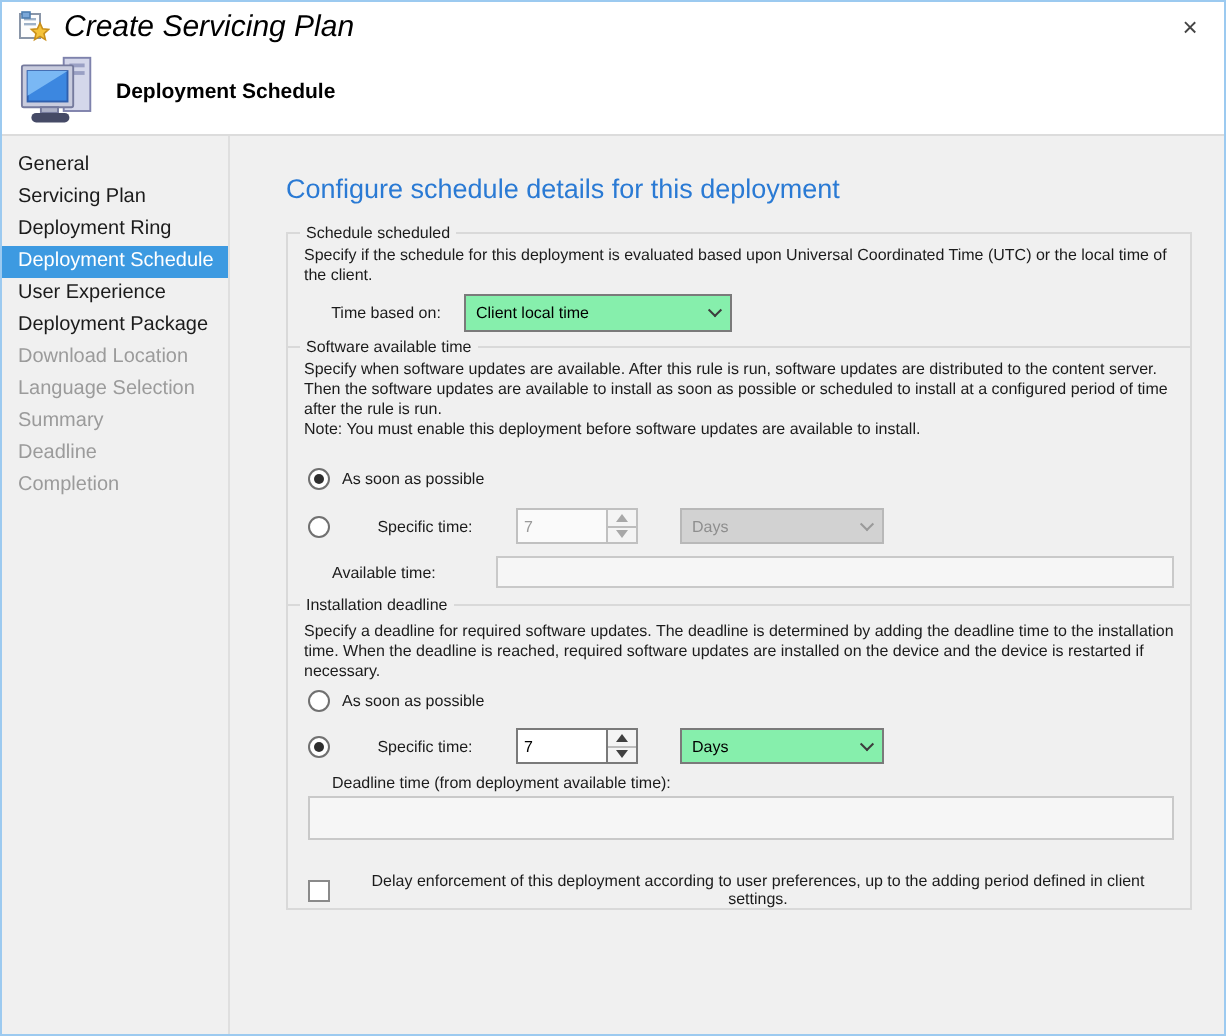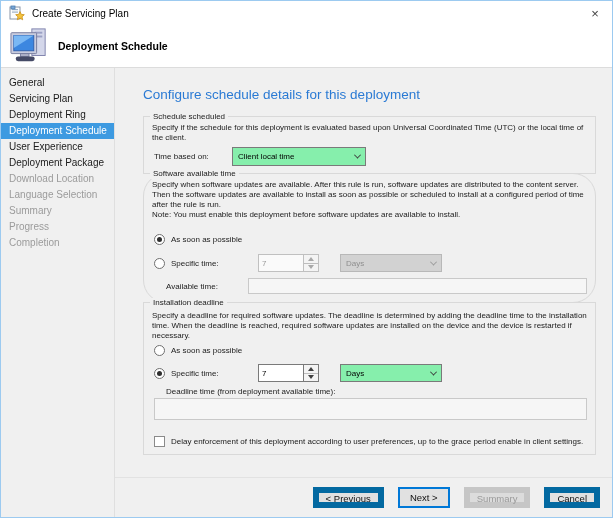--- a/index.html
+++ b/index.html
@@ -3,49 +3,49 @@
 <meta charset="utf-8">
 <style>
   * { margin:0; padding:0; box-sizing:border-box; }
   body { background:#fff; font-family:"Liberation Sans", sans-serif; }
   .window { position:relative; width:613px; height:518px; background:#f0f0f0;
             border:1px solid #9ccaf0; overflow:hidden; }
 
   
   .titlebar { height:24px; background:#fff; display:flex; align-items:center; padding-left:8px; }
   .titlebar .ticon { width:16px; height:16px; margin-right:7px; flex:0 0 auto; }
-  .titlebar .ttext { font-size:10px; color:#000; }
+  .titlebar .ttext { font-size:15px; color:#000;font-style:italic; }
   .close-btn { position:absolute; top:0; right:0; width:34px; height:24px; display:flex;
                align-items:center; justify-content:center; font-size:13px; color:#444; cursor:default; }
 
   
   .header { height:43px; background:#fff; border-bottom:1px solid #dcdcdc; position:relative; }
   .header .cicon { position:absolute; left:9px; top:2px; }
   .header .htitle { position:absolute; left:57px; top:15px; font-size:10.5px; font-weight:bold; color:#000; }
 
   
   .body { display:flex; height:449px; }
   .sidebar { width:114px; border-right:1px solid #dfdfdf; padding-top:7px; background:#f0f0f0; }
   .nav-item { height:16px; line-height:16px; padding-left:8px; font-size:10px; color:#1b1b1b;
               white-space:nowrap; overflow:hidden; }
   .nav-item.selected { background:#3d9ae1; color:#fff; }
   .nav-item.disabled { color:#9b9b9b; }
 
-  .right { flex:1; display:flex; flex-direction:column; min-width:0; }
+  .right { flex:1; display:flex; flex-direction:row; min-width:0; }
   .content { flex:1; padding:13px 17px 0 28px; }
   .heading { font-size:13.5px; font-weight:normal; color:#2a7ad4; margin:6px 0 14px 0; }
 
   
   .grp { position:relative; border:1px solid #d9d9d9; width:453px; }
   .grp + .grp { margin-top:-1px; }
   .grp-label { position:absolute; top:-5px; left:6px; background:#f0f0f0; padding:0 3px;
                font-size:8px; color:#1b1b1b; line-height:10px; }
-  .g1 { height:58px; } .g2 { height:130px;border-radius:23px; } .g3 { height:153px; }
+  .g1 { height:58px; } .g2 { height:130px; } .g3 { height:153px; }
   .desc, .note, .flabel { position:absolute; font-size:8px; color:#1b1b1b; line-height:10px; }
-  .row { position:absolute; display:flex; align-items:center; font-size:8px; color:#1b1b1b; }
+  .row { position:absolute; display:flex; align-items:center; font-size:8px; color:#1b1b1b;text-align:center; }
 
   
   .combo { display:flex; align-items:center; justify-content:space-between; background:#86efac;
            border:1px solid #7a7a7a; height:18px; padding:0 5px; font-size:8px; color:#000; }
   .combo .chev { width:5px; height:5px; border-right:1px solid #3c3c3c; border-bottom:1px solid #3c3c3c;
                  transform:rotate(45deg) translate(-1px,-1px); }
   .combo.disabled { background:#d2d2d2; border-color:#b8b8b8; color:#8e8e8e; }
   .combo.disabled .chev { border-color:#9a9a9a; }
 
   .spin { display:flex; height:18px; border:1px solid #7a7a7a; background:#fff; }
@@ -140,21 +140,21 @@
     <div class="sidebar">
       <div class="nav-item">General</div>
       <div class="nav-item">Servicing Plan</div>
       <div class="nav-item">Deployment Ring</div>
       <div class="nav-item selected">Deployment Schedule</div>
       <div class="nav-item">User Experience</div>
       <div class="nav-item">Deployment Package</div>
       <div class="nav-item disabled">Download Location</div>
       <div class="nav-item disabled">Language Selection</div>
       <div class="nav-item disabled">Summary</div>
-      <div class="nav-item disabled">Progress</div>
+      <div class="nav-item disabled">Deadline</div>
       <div class="nav-item disabled">Completion</div>
     </div>
 
     <div class="right">
       <div class="content">
         <div class="heading">Configure schedule details for this deployment</div>
 
         <div class="grp g1">
           <span class="grp-label">Schedule scheduled</span>
           <div class="desc g1-desc">Specify if the schedule for this deployment is evaluated based upon Universal Coordinated Time (UTC) or the local time of the client.</div>
@@ -221,21 +221,21 @@
             </div>
             <div class="combo combo-slot">
               <span>Days</span>
               <span class="chev"></span>
             </div>
           </div>
           <div class="flabel g3-dlabel">Deadline time (from deployment available time):</div>
           <div class="textbox g3-dbox"></div>
           <div class="row g3-chk">
             <span class="checkbox"></span>
-            <span>Delay enforcement of this deployment according to user preferences, up to the grace period enable in client settings.</span>
+            <span>Delay enforcement of this deployment according to user preferences, up to the adding period defined in client settings.</span>
           </div>
         </div>
       </div>
 
       <div class="footer">
         <button class="btn">&lt; Previous</button>
         <button class="btn default">Next &gt;</button>
         <button class="btn disabled">Summary</button>
         <button class="btn">Cancel</button>
       </div>

